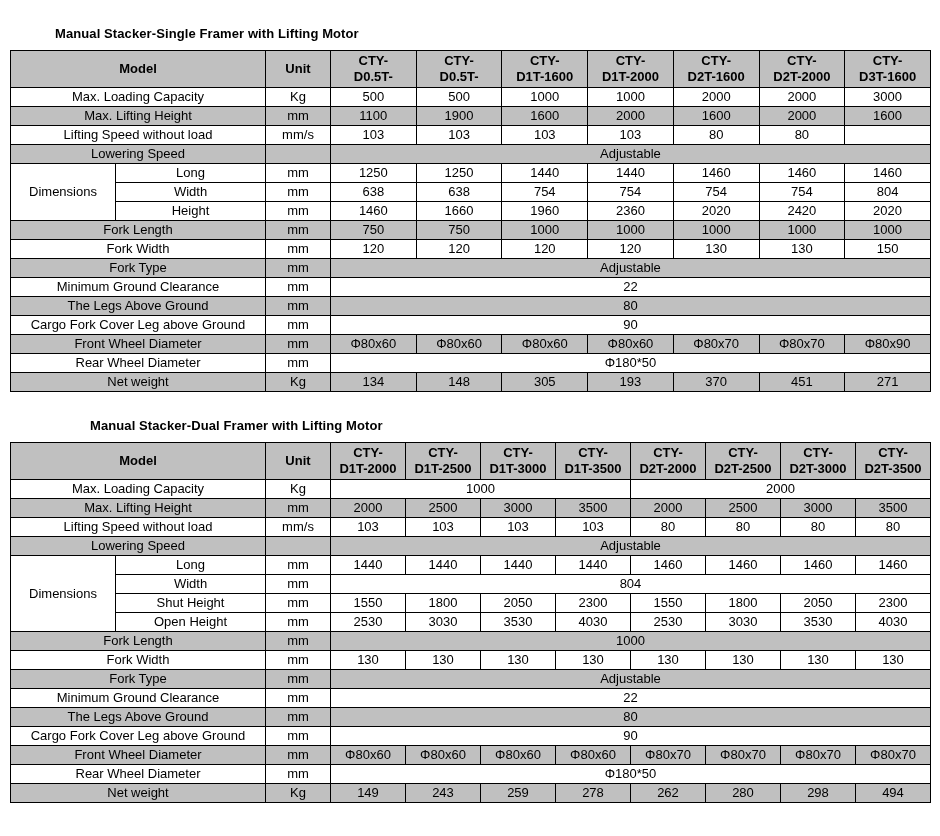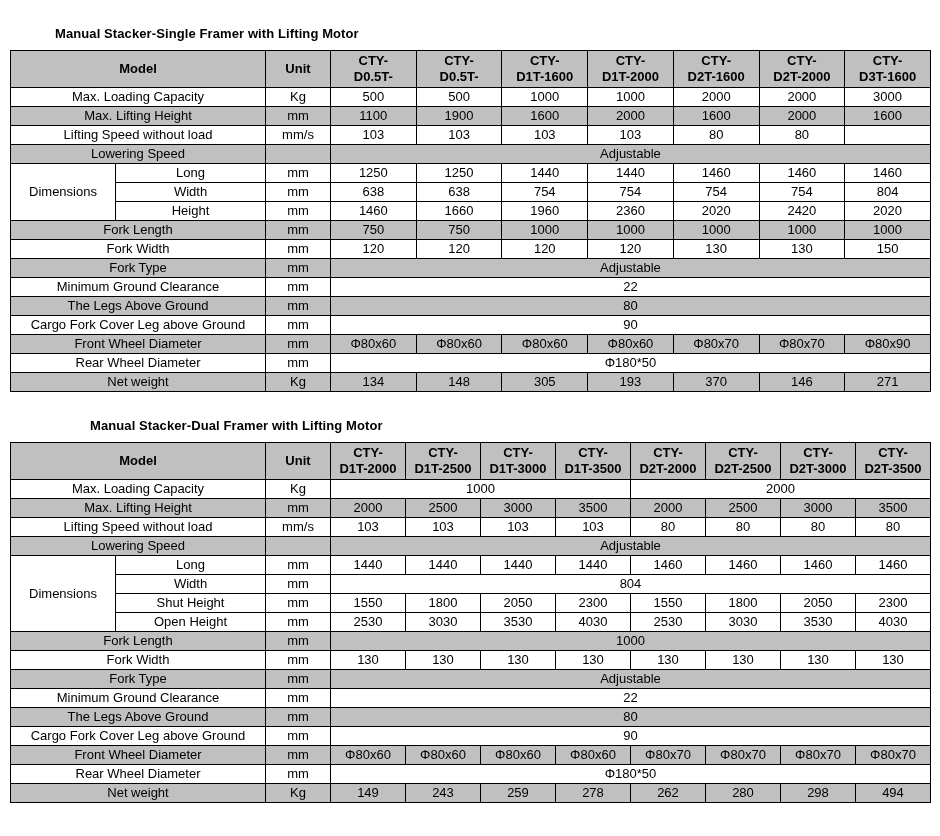--- a/index.html
+++ b/index.html
@@ -213,21 +213,21 @@
             <td colspan="7">Φ180*50</td>
           </tr>
           <tr class="shade-gray">
             <td colspan="2">Net weight</td>
             <td>Kg</td>
             <td>134</td>
             <td>148</td>
             <td>305</td>
             <td>193</td>
             <td>370</td>
-            <td>146</td>
+            <td>451</td>
             <td>271</td>
           </tr>
         </tbody>
       </table>
     </section>
   <section data-table-index="1">
       <div class="table-title">Manual Stacker-Dual Framer with Lifting Motor</div>
       <table class="spec">
         <colgroup>
           <col style="width: 105px;">

